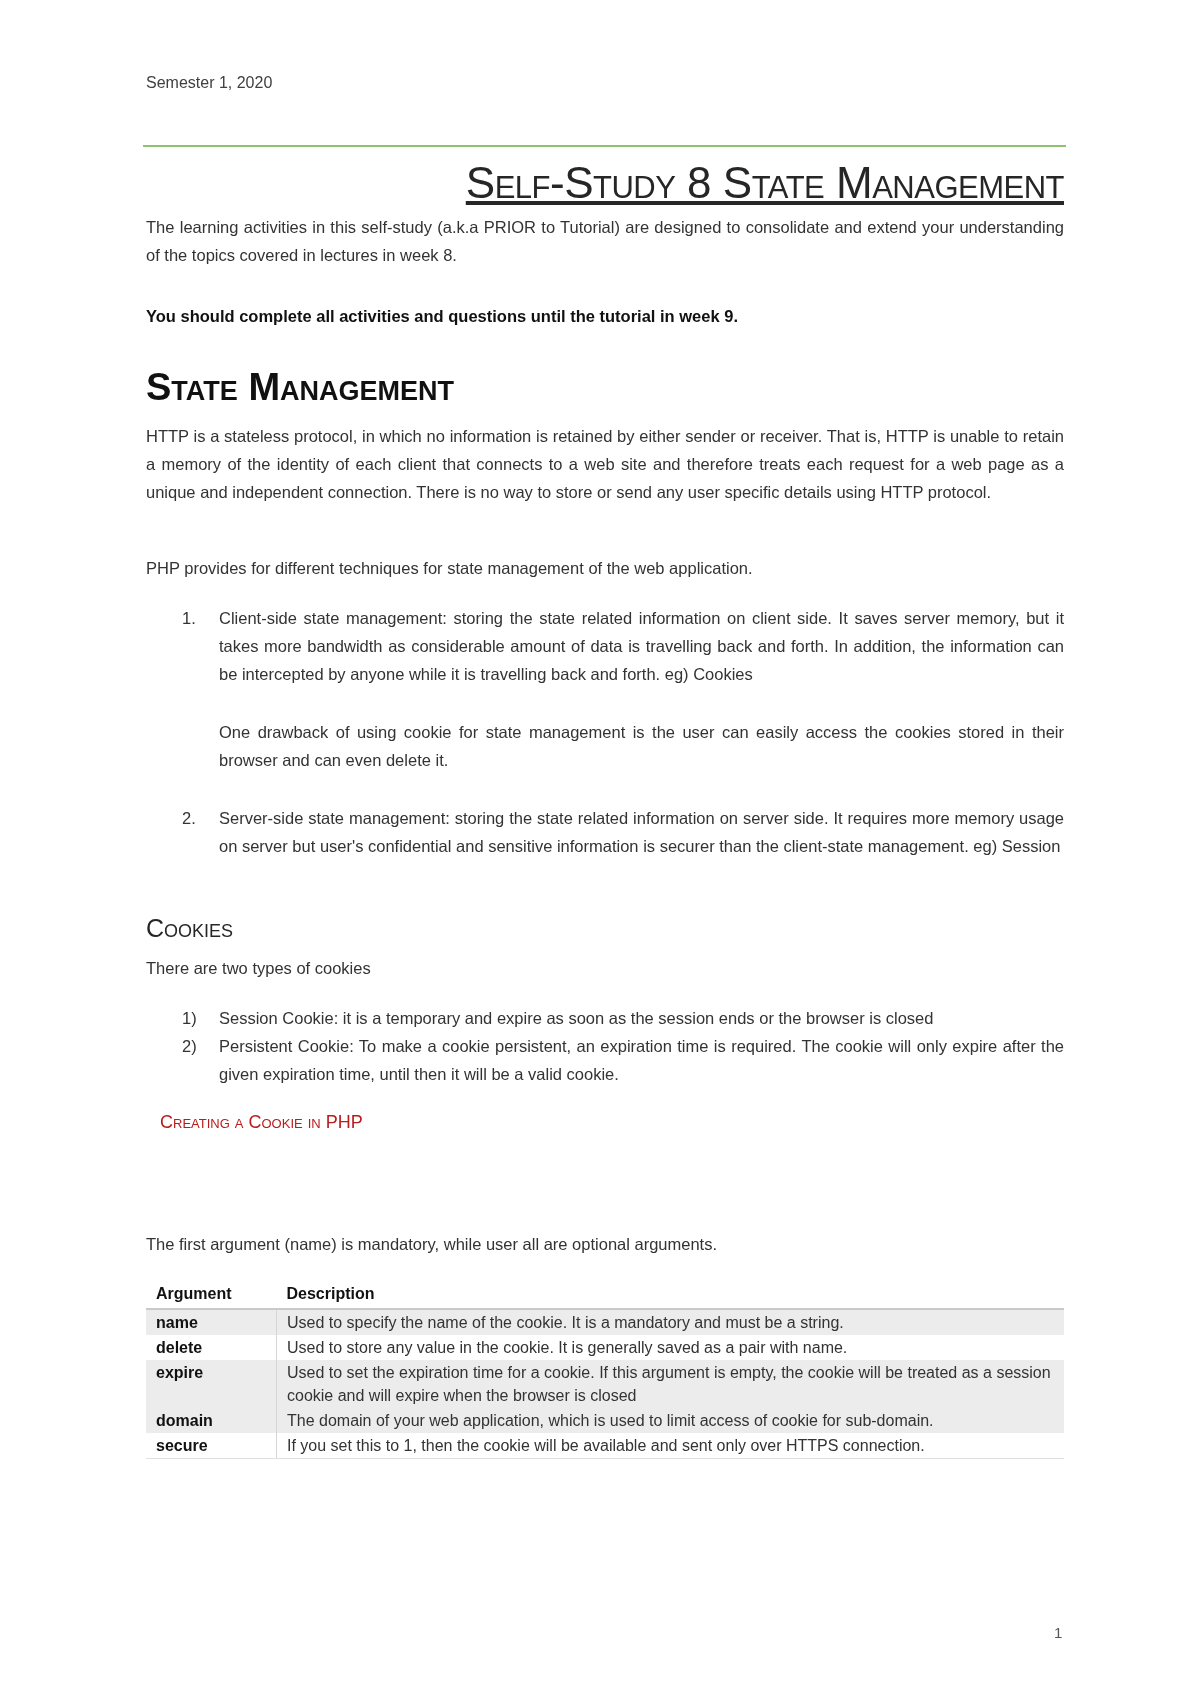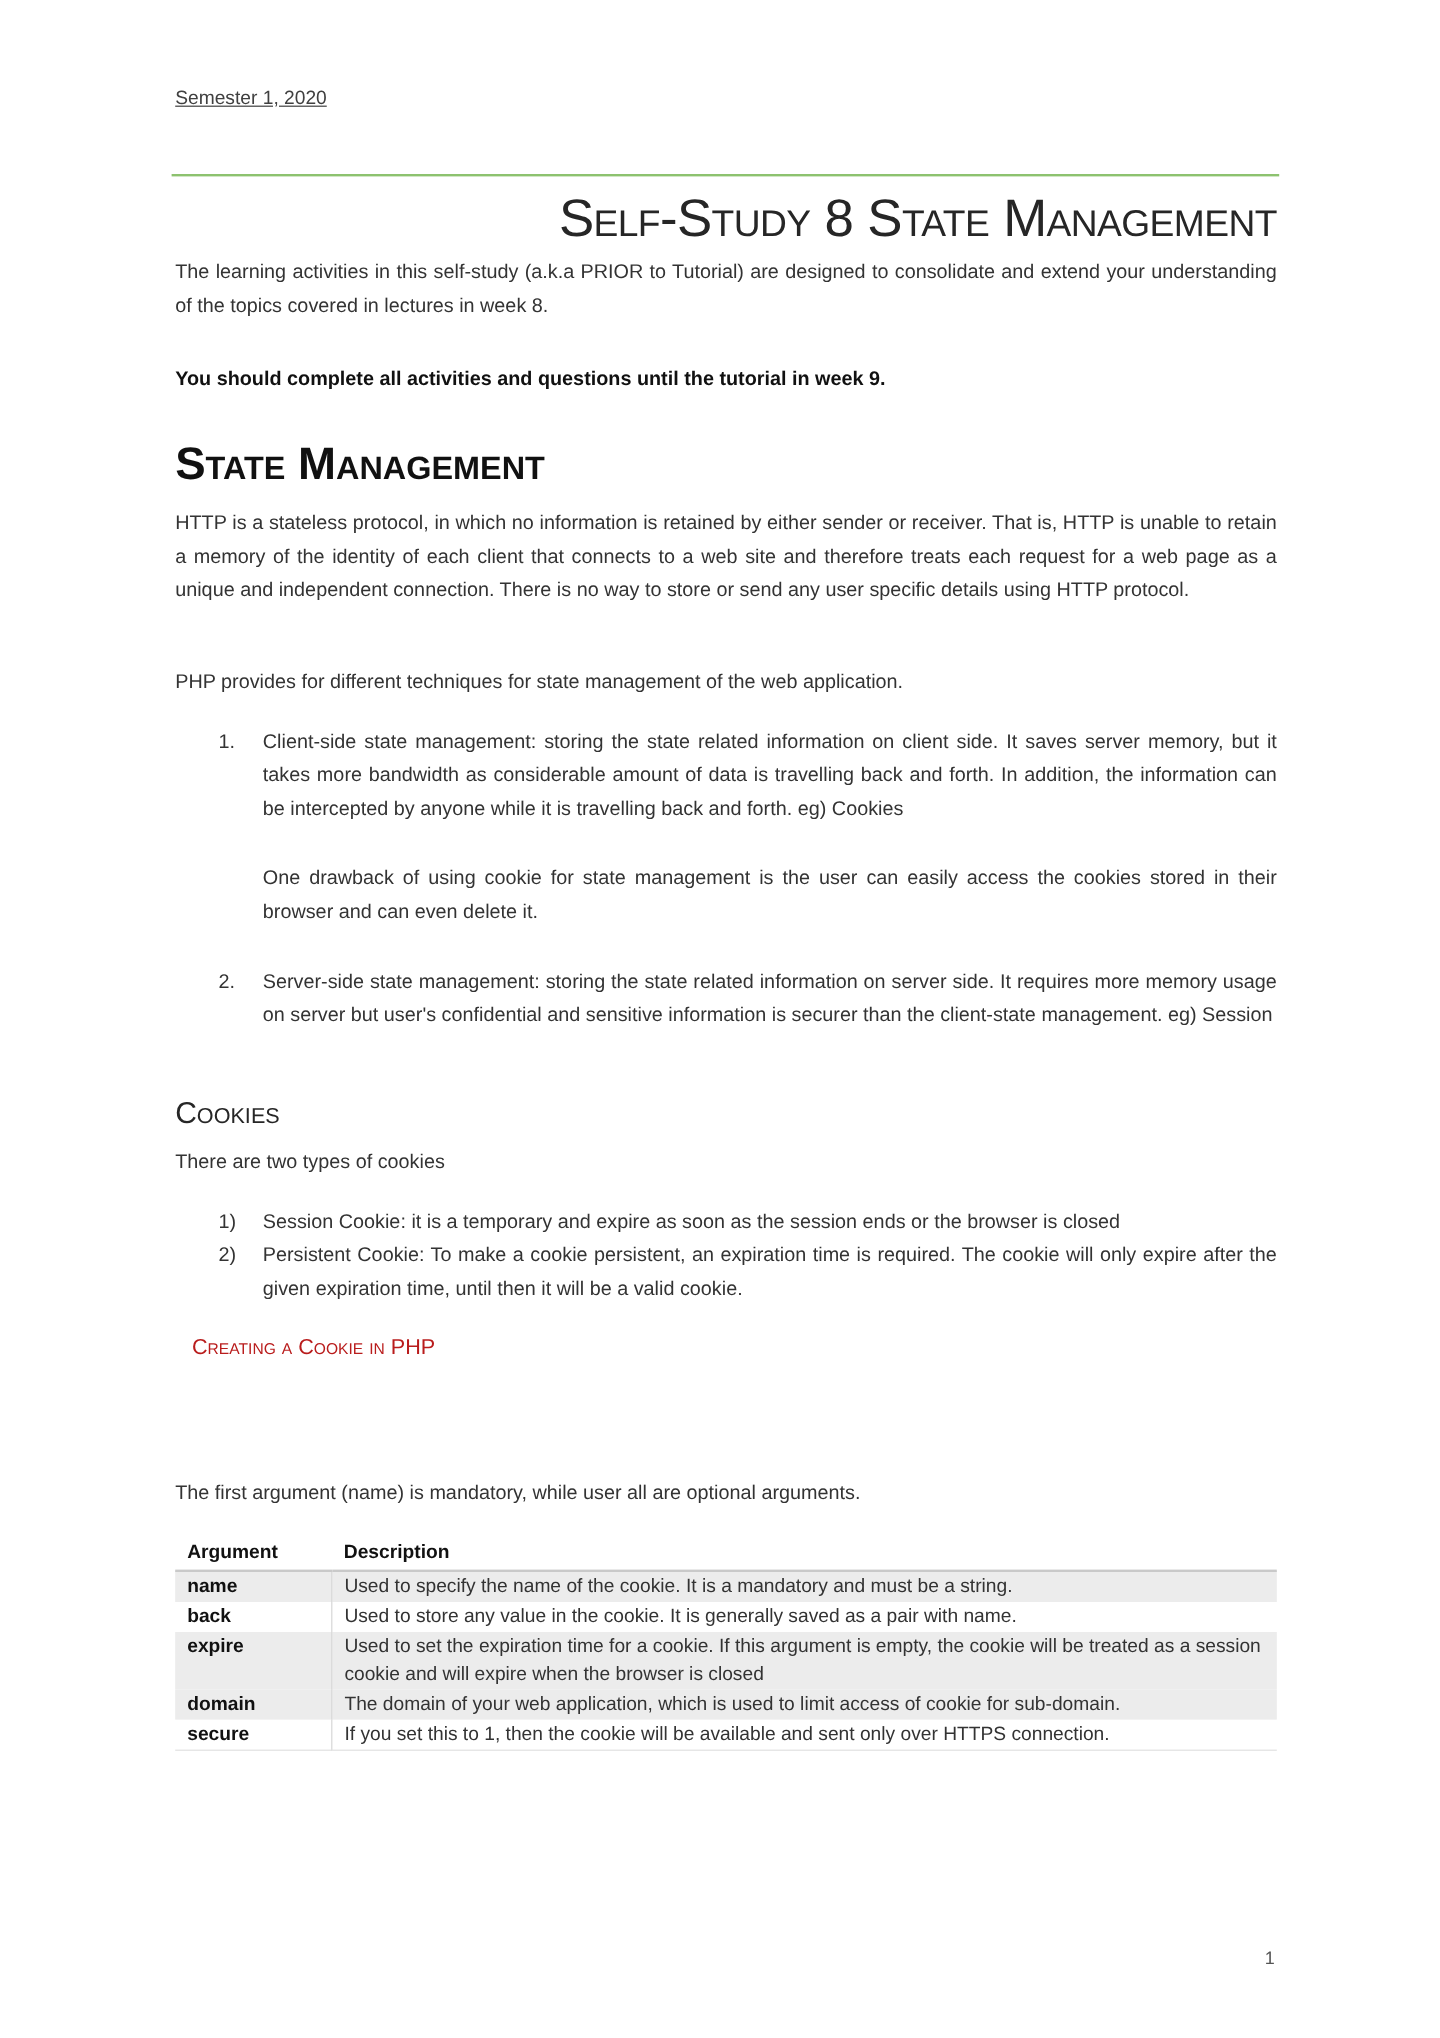--- a/index.html
+++ b/index.html
@@ -1,22 +1,22 @@
 <!DOCTYPE html>
 <html><head>
 <meta charset="utf-8">
 <style>
   html, body { margin: 0; padding: 0; background: #ffffff; }
   body { width: 1200px; height: 1698px; position: relative; overflow: hidden;
          font-family: "Liberation Sans", sans-serif; color: #262626; }
   .page { position: absolute; left: 0; top: 0; width: 1200px; height: 1698px; }
-  .header-text { position: absolute; left: 146px; top: 74px; font-size: 16px; color: #404040; text-decoration: underline; }
+  .header-text { position: absolute; left: 146px; top: 74px; font-size: 16px; color: #404040; }
   .rule { position: absolute; left: 143px; top: 145px; width: 923px; height: 2px; background: #8dc26f; }
   .doc-title { position: absolute; right: 136px; top: 158px; font-size: 44px; color: #262626;
-               font-variant: small-caps; letter-spacing: -0.5px; }
+               font-variant: small-caps; letter-spacing: -0.5px; text-decoration: underline; }
   .para { position: absolute; left: 146px; width: 918px; font-size: 16.5px; line-height: 28px;
           text-align: justify; color: #333; }
   .bold { font-weight: bold; color: #111; }
   .h1 { position: absolute; left: 146px; top: 366px; font-size: 38px; font-weight: bold;
         font-variant: small-caps; color: #111; }
   .h2 { position: absolute; left: 146px; top: 914px; font-size: 25px; font-variant: small-caps; color: #262626; }
   .h3 { position: absolute; left: 160px; top: 1112px; font-size: 18px; font-variant: small-caps; color: #b91c1c; }
   .list-item { position: absolute; left: 182px; width: 882px; font-size: 16.5px; line-height: 28px;
                color: #333; text-align: justify; }
   .list-item .num { position: absolute; left: 0; top: 0; }
@@ -87,21 +87,21 @@
         <th>Argument</th>
         <th>Description</th>
       </tr>
     </thead>
     <tbody>
       <tr class="shade">
         <td class="arg">name</td>
         <td>Used to specify the name of the cookie. It is a mandatory and must be a string.</td>
       </tr>
       <tr>
-        <td class="arg">back</td>
+        <td class="arg">delete</td>
         <td>Used to store any value in the cookie. It is generally saved as a pair with name.</td>
       </tr>
       <tr class="shade">
         <td class="arg">expire</td>
         <td>Used to set the expiration time for a cookie. If this argument is empty, the cookie will be treated as a session cookie and will expire when the browser is closed</td>
       </tr>
       <tr class="shade">
         <td class="arg">domain</td>
         <td>The domain of your web application, which is used to limit access of cookie for sub-domain.</td>
       </tr>

